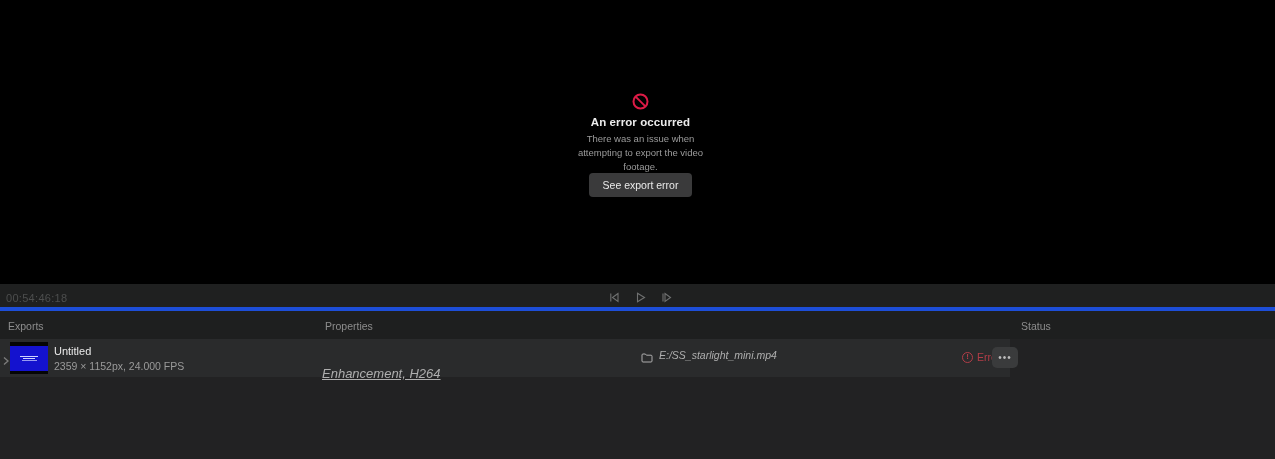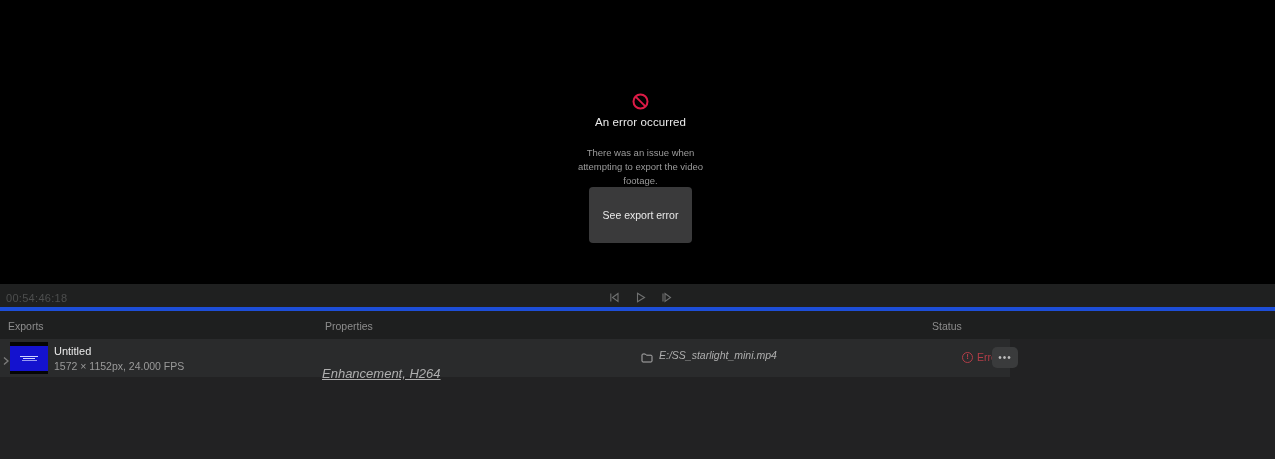--- a/index.html
+++ b/index.html
@@ -16,32 +16,32 @@
     position: absolute; top: 0; left: 0;
     width: 1275px; height: 284px;
     background: #000;
   }
   .error-panel {
     position: absolute; top: 93px; left: 0; width: 1281px;
     display: flex; flex-direction: column; align-items: center;
   }
   .error-icon-wrap { width: 17px; height: 17px; margin-bottom: 6px; }
   .error-title {
-    color: #ebebeb; font-size: 11.5px; font-weight: normal;
-    letter-spacing: 0.1px; margin-bottom: 18px;
+    color: #ebebeb; font-size: 11.5px; font-weight: bold;
+    letter-spacing: 0.1px; margin-bottom: 4px;
   }
   .error-message {
     color: #9b9b9b; font-size: 9.5px; line-height: 1.45;
     text-align: center; width: 128px; margin-bottom: 0;
   }
   .error-button {
     background: #3a3a3b; color: #e9e9e9;
     border: none; border-radius: 4px;
     font-family: inherit; font-size: 10.5px;
-    padding: 22px 14px; cursor: pointer;
+    padding: 6px 14px; cursor: pointer;
   }
 
   
   .timeline-bar {
     position: absolute; top: 284px; left: 0;
     width: 1275px; height: 27px;
     background: #1f2020;
     border-bottom: 4px solid #1d4ed8;
   }
   .timecode {
@@ -62,21 +62,21 @@
     position: absolute; top: 311px; left: 0;
     width: 1275px; height: 28px;
     background: #1e1f1f;
   }
   .table-header .hcell {
     position: absolute; top: 9px;
     color: #8d8d8d; font-size: 10.5px;
   }
   .h-exports    { left: 8px; }
   .h-properties { left: 325px; }
-  .h-status     { left: 932px; text-align: right; }
+  .h-status     { left: 1021px; text-align: right; }
 
   .export-row {
     position: absolute; top: 339px; left: 0;
     width: 1010px; height: 38px;
     background: #2a2b2c;
   }
   .row-chevron {
     position: absolute; left: 2px; top: 13px;
     color: #7d7d7d;
   }
@@ -185,21 +185,21 @@
   <div class="thumb">
     <div class="thumb-screen">
       <div class="thumb-line tl-1"></div>
       <div class="thumb-line tl-2"></div>
       <div class="thumb-line tl-3"></div>
     </div>
   </div>
 
   <div class="row-titleblock">
     <div class="row-title">Untitled</div>
-    <div class="row-details">1572 × 1152px, 24.000 FPS</div>
+    <div class="row-details">2359 × 1152px, 24.000 FPS</div>
   </div>
 
   <div class="cell-properties">Enhancement, H264</div>
 
   <div class="cell-file">
     <span>
       <svg width="12" height="10" viewBox="0 0 12 10">
         <path d="M1 2 Q1 1 2 1 L4.4 1 L5.4 2.2 L10 2.2 Q11 2.2 11 3.2 L11 8 Q11 9 10 9 L2 9 Q1 9 1 8 Z" fill="none" stroke="#aeaeae" stroke-width="1"></path>
       </svg>
     </span>

